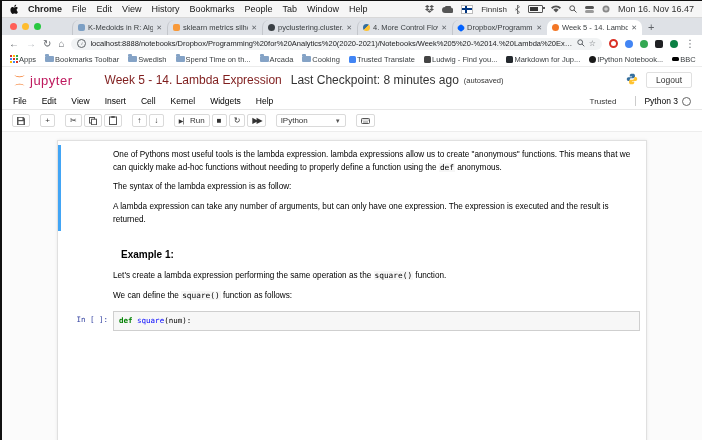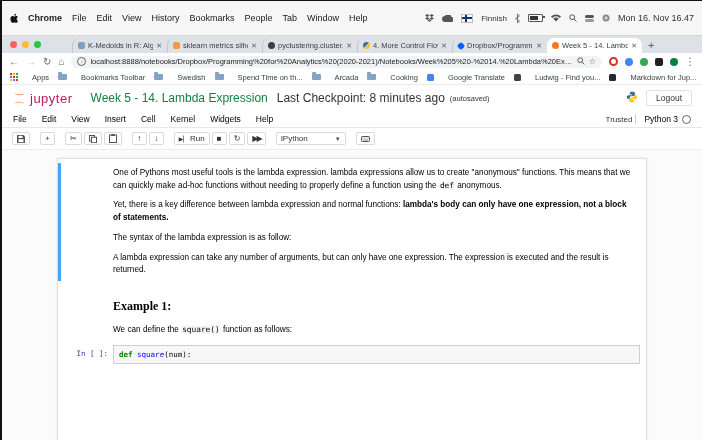--- a/index.html
+++ b/index.html
@@ -1,19 +1,19 @@
 <!DOCTYPE html>
 <html><head>
 <meta charset="utf-8">
 <style>
   html,body{margin:0;padding:0;background:#000;}
   #screen{position:relative;width:702px;height:440px;background:#fff;overflow:hidden;
     font-family:"Liberation Sans",sans-serif;border-left:2px solid #111;border-top:1px solid #111;box-sizing:border-box;}
   
-  #menubar{height:35px;background:#f6f6f6;display:flex;align-items:center;padding:0 8px;gap:10px;
+  #menubar{height:17px;background:#f6f6f6;display:flex;align-items:center;padding:0 8px;gap:10px;
     font-size:9px;color:#1a1a1a;border-bottom:1px solid #d8d8d8;box-sizing:border-box;}
   #menubar .app{font-weight:bold;}
   #menubar .mi{white-space:nowrap;}
   .mb-right{margin-left:auto;display:flex;align-items:center;gap:8px;color:#333;}
   .mb-ic{display:inline-flex;align-items:center;}
   .fin-flag{width:10px;height:7px;background:#fff;border:0.5px solid #bbb;position:relative;display:inline-block;}
   .fin-flag:before{content:"";position:absolute;left:2.5px;top:0;width:2px;height:7px;background:#003580;}
   .fin-flag:after{content:"";position:absolute;left:0;top:2.5px;width:10px;height:2px;background:#003580;}
   .battery{width:13px;height:6px;border:1px solid #555;border-radius:1px;position:relative;}
   .battery:before{content:"";position:absolute;left:1px;top:1px;bottom:1px;width:8px;background:#333;}
@@ -33,62 +33,62 @@
   #addressbar{height:17px;background:#fff;display:flex;align-items:center;padding:0 7px;gap:7px;}
   .nav-ic{color:#5f6368;font-size:10px;line-height:1;}
   .omnibox{flex:1;height:12px;background:#f1f3f4;border-radius:7px;display:flex;align-items:center;padding:0 6px;gap:4px;overflow:hidden;}
   .info-ic{width:7px;height:7px;border:1px solid #5f6368;border-radius:50%;color:#5f6368;font-size:5px;display:flex;align-items:center;justify-content:center;flex:none;font-style:italic;font-family:"Liberation Serif",serif;}
   .url{flex:1;font-size:7.5px;color:#202124;white-space:nowrap;overflow:hidden;text-overflow:ellipsis;}
   .omni-r{color:#5f6368;font-size:8px;flex:none;}
   .ext{width:8px;height:8px;border-radius:50%;flex:none;}
   .ext.ring{background:#fff;border:2px solid #d93025;width:5px;height:5px;}
   
   #bookmarksbar{height:14px;background:#fff;display:flex;align-items:center;padding:0 8px;gap:9px;font-size:7.5px;color:#3c4043;border-bottom:1px solid #ececec;}
-  .bm{display:flex;align-items:center;gap:14px;white-space:nowrap;}
+  .bm{display:flex;align-items:center;gap:1px;white-space:nowrap;}
   .apps-ic{display:grid;grid-template-columns:2px 2px 2px;grid-gap:1px;}
   .apps-ic i{width:2px;height:2px;background:#d93025;}
   .apps-ic i:nth-child(2){background:#fbbc04}.apps-ic i:nth-child(3){background:#34a853}
   .apps-ic i:nth-child(4){background:#4285f4}.apps-ic i:nth-child(5){background:#d93025}
   .apps-ic i:nth-child(6){background:#34a853}.apps-ic i:nth-child(7){background:#fbbc04}
   .apps-ic i:nth-child(8){background:#4285f4}.apps-ic i:nth-child(9){background:#d93025}
   .folder{width:9px;height:6px;background:#85a3c6;border-radius:1px;position:relative;flex:none;}
   .folder:before{content:"";position:absolute;top:-2px;left:0;width:4px;height:2px;background:#85a3c6;border-radius:1px 1px 0 0;}
   .bm-fav{width:7px;height:7px;border-radius:1.5px;flex:none;}
   
   #jupyter{background:#fff;}
   #jheader{height:26px;display:flex;align-items:center;padding:0 10px;}
   .jlogo{display:flex;align-items:center;gap:3px;}
   .jlogo .jtext{font-size:13px;color:#be185d;letter-spacing:0.5px;}
-  .jtitle{margin-left:18px;font-size:12px;color:#15803d;}
+  .jtitle{margin-left:32px;font-size:12px;color:#7f1d1d;}
   .jcheck{margin-left:9px;font-size:12px;color:#333;}
   .jauto{margin-left:5px;font-size:7.5px;color:#333;}
   .jh-right{margin-left:auto;display:flex;align-items:center;gap:8px;}
   .logout{border:1px solid #e0e0e0;border-radius:2px;background:#fff;font-size:8.5px;color:#333;padding:2px 9px;}
   #jmenu{height:16px;display:flex;align-items:center;gap:15px;padding:0 11px;font-size:8.5px;color:#000;border-bottom:1px solid #e7e7e7;}
-  .jm-right{margin-left:auto;display:flex;align-items:center;gap:3px;font-size:8px;color:#333;}
+  .jm-right{margin-left:auto;display:flex;align-items:center;gap:19px;font-size:8px;color:#333;}
   .kernel{display:flex;align-items:center;gap:4px;border-left:1px solid #ccc;padding-left:8px;font-size:8.5px;color:#000;}
   .kring{width:7px;height:7px;border:1px solid #666;border-radius:50%;}
   #jtoolbar{height:21px;display:flex;align-items:center;gap:2px;padding:0 10px;border-bottom:1px solid #ededed;}
   .tbtn{height:13px;min-width:15px;border:1px solid #dadada;border-radius:2px;background:#fff;color:#333;
     font-size:8px;display:flex;align-items:center;justify-content:center;padding:0 4px;box-sizing:border-box;}
   .tgap{width:6px;}
   .runlbl{margin-left:2px;}
   .cellsel{gap:3px;color:#333;}
   .chev{font-size:6px;color:#555;margin-left:8px;}
   
   #jbody{background:#fbfbfb;height:312px;box-sizing:border-box;padding-top:8px;}
   #container{margin:0 55px;background:#fff;border:1px solid #e0e0e0;box-shadow:0 0 3px rgba(0,0,0,0.08);
     min-height:304px;box-sizing:border-box;padding:4px 0 10px 0;}
   .cell{display:flex;margin-bottom:2px;border-left:3px solid transparent;}
   .cell.selected{border-left:3px solid #42a5f5;}
   .gutter{width:52px;flex:none;text-align:right;padding:4px 5px 0 0;box-sizing:border-box;
     font-family:"DejaVu Sans Mono",monospace;font-size:7.5px;color:#303f9f;white-space:nowrap;}
   .mdcontent{flex:1;padding:4px 12px 4px 0;font-size:8.2px;line-height:1.55;color:#000;}
   .mdcontent h1{font-size:15px;margin:3px 0 9px 0;color:#000;}
-  .mdcontent h3{font-size:12px;margin:4px 0 8px 0;font-family:Liberation Serif, serif;}
+  .mdcontent h3{font-size:10px;margin:4px 0 8px 8px;}
   .mdcontent p{margin:0 0 7px 0;}
   .mdcontent p:last-child{margin-bottom:0;}
   code.inl{font-family:"DejaVu Sans Mono",monospace;font-size:7.8px;background:#f7f7f7;padding:0 1px;}
   pre.mdpre{font-family:"DejaVu Sans Mono",monospace;font-size:7.8px;margin:2px 0 9px 14px;white-space:pre;}
   .codearea{flex:1;margin-right:6px;background:#f7f7f7;border:1px solid #cfcfcf;padding:3px 5px;
     font-family:"DejaVu Sans Mono",monospace;font-size:7.5px;line-height:1.5;}
   .code-line{white-space:pre;color:#000;}
   .tok-kw{color:#008000;font-weight:bold;}
   .tok-fn{color:#0000ff;}
   .tok-op{color:#aa22ff;}
@@ -260,21 +260,21 @@
     <span class="bm">
         <span class="folder"></span>
         <span>Arcada</span>
       </span>
     <span class="bm">
         <span class="folder"></span>
         <span>Cooking</span>
       </span>
     <span class="bm">
         <span class="bm-fav" style="background:#4285f4"></span>
-        <span>Google Translate</span>
+        <span>Trusted Translate</span>
       </span>
     <span class="bm">
         <span class="bm-fav" style="background:#444"></span>
         <span>Ludwig - Find you...</span>
       </span>
     <span class="bm">
         <span class="bm-fav" style="background:#24292e"></span>
         <span>Markdown for Jup...</span>
       </span>
     <span class="bm">
@@ -376,30 +376,30 @@
       </span>
     </div>
 
     <div id="jbody">
       <div id="container">
 
         <div class="cell selected">
           <div class="gutter"></div>
           <div class="mdcontent">
             <p><span>One of Pythons most useful tools is the lambda expression. lambda expressions allow us to create "anonymous" functions. This means that we can quickly make ad-hoc functions without needing to properly define a function using the </span><code class="inl">def</code><span> anonymous.</span></p>
-            <p><span>Yet, there is a key difference between lambda expression and normal functions: </span><b>lambda's body can only have one expression, not a block of statements.</b></p>
             <p>The syntax of the lambda expression is as follow:</p>
             <p>A lambda expression can take any number of arguments, but can only have one expression. The expression is executed and the result is returned.</p>
           </div>
         </div>
 
         <div class="cell" style="margin-top:8px">
           <div class="gutter"></div>
           <div class="mdcontent">
             <h3>Example 1:</h3>
+            <p><span>Let's create a lambda expression performing the same operation as the </span><code class="inl">square()</code><span> function.</span></p>
             <p><span>We can define the </span><code class="inl">square()</code><span> function as follows:</span></p>
           </div>
         </div>
 
         <div class="cell codecell">
           <div class="gutter">In [ ]:</div>
           <div class="codearea">
             <div class="code-line"><span class="tok-kw">def</span><span class="tok-fn"> square</span><span>(num):</span></div>
           </div>
         </div>

